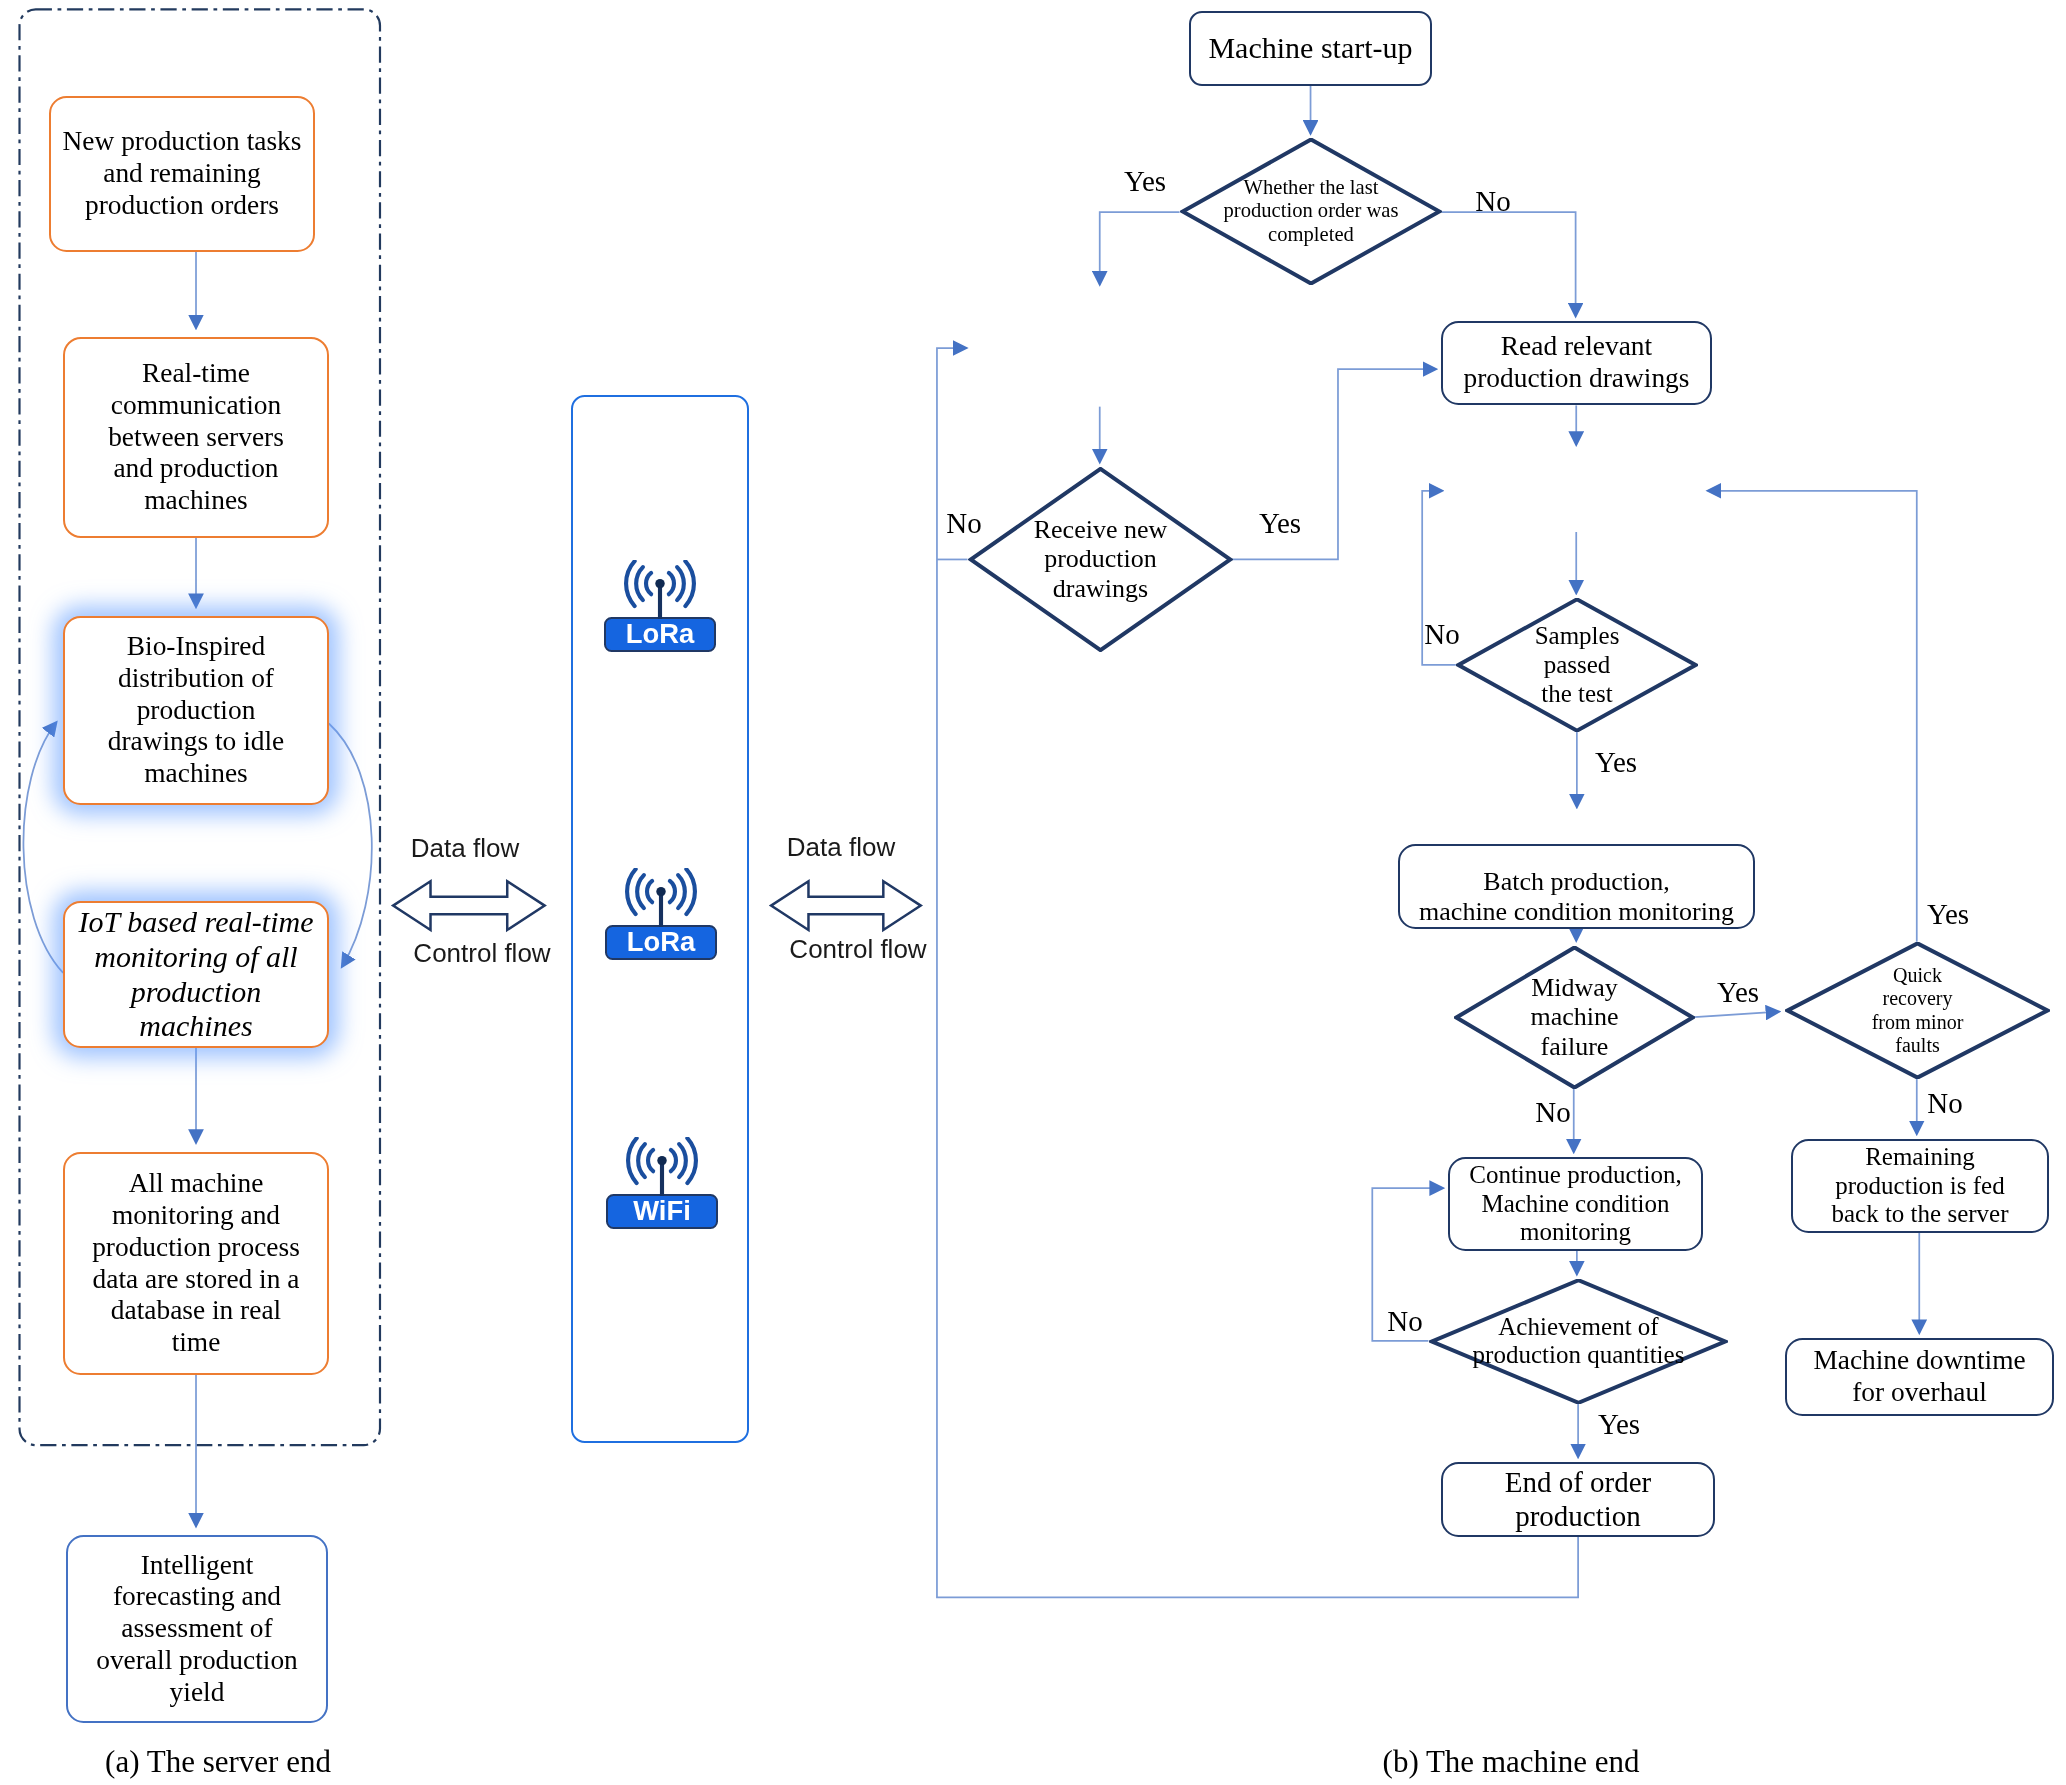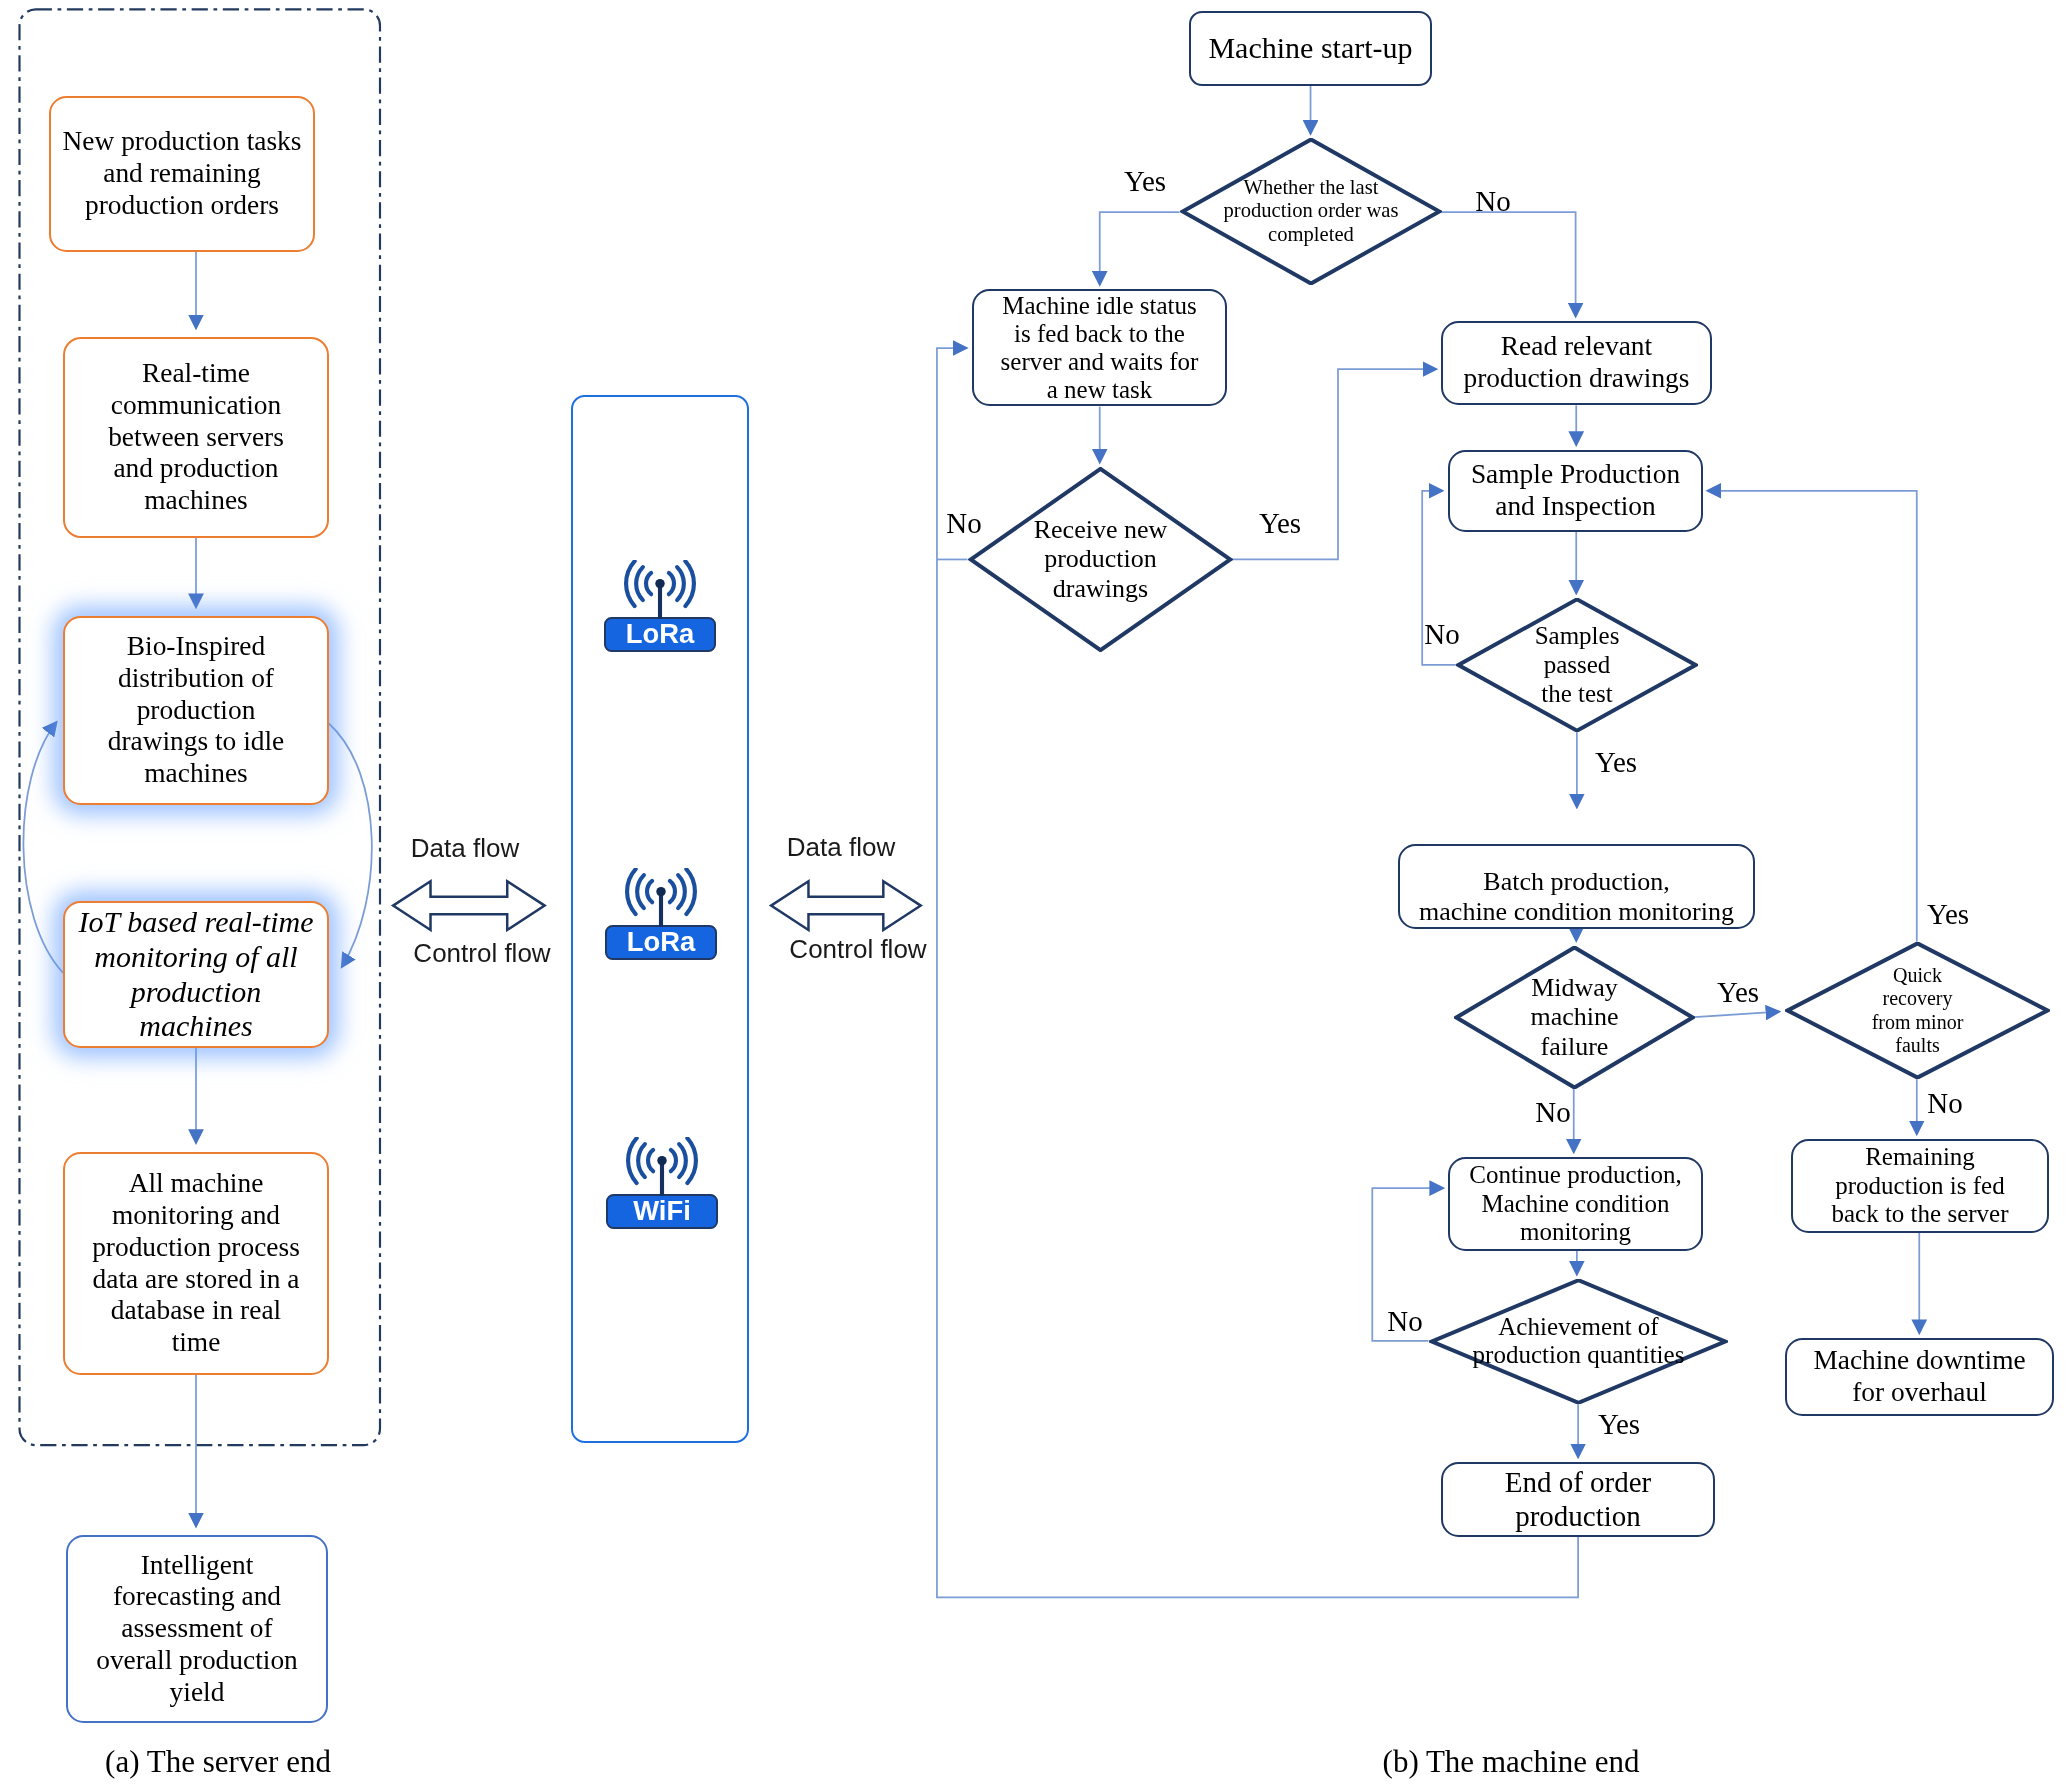--- a/index.html
+++ b/index.html
@@ -189,45 +189,35 @@
 
   <div class="diamond" style="left:1180px;top:138px;width:262px;height:147px;">
     <svg viewBox="0 0 100 100" preserveAspectRatio="none">
       <polygon points="50,1 99,50 50,99 1,50" fill="#fff" stroke="#203864" stroke-width="4" vector-effect="non-scaling-stroke"></polygon>
     </svg>
     <span class="dtext" style="font-size:20.6px;">Whether the last
 production order was
 completed</span>
   </div>
 
-  <div class="node navy" style="left:972px;top:289px;width:255px;height:117px;">
-    <span class="ntext" style="font-size:25px;line-height:1.12;">Machine idle status
-is fed back to the
-server and waits for
-a new task</span>
-  </div>
 
   <div class="node navy" style="left:1441px;top:321px;width:271px;height:84px;">
     <span class="ntext" style="font-size:27.4px;">Read relevant
 production drawings</span>
   </div>
 
   <div class="diamond" style="left:968px;top:467px;width:265px;height:185px;">
     <svg viewBox="0 0 100 100" preserveAspectRatio="none">
       <polygon points="50,1 99,50 50,99 1,50" fill="#fff" stroke="#203864" stroke-width="4" vector-effect="non-scaling-stroke"></polygon>
     </svg>
     <span class="dtext" style="font-size:26px;">Receive new
 production
 drawings</span>
   </div>
 
-  <div class="node navy" style="left:1448px;top:450px;width:255px;height:82px;">
-    <span class="ntext" style="font-size:27.4px;">Sample Production
-and Inspection</span>
-  </div>
 
   <div class="diamond" style="left:1456px;top:598px;width:242px;height:134px;">
     <svg viewBox="0 0 100 100" preserveAspectRatio="none">
       <polygon points="50,1 99,50 50,99 1,50" fill="#fff" stroke="#203864" stroke-width="4" vector-effect="non-scaling-stroke"></polygon>
     </svg>
     <span class="dtext" style="font-size:25px;">Samples
 passed
 the test</span>
   </div>
 

